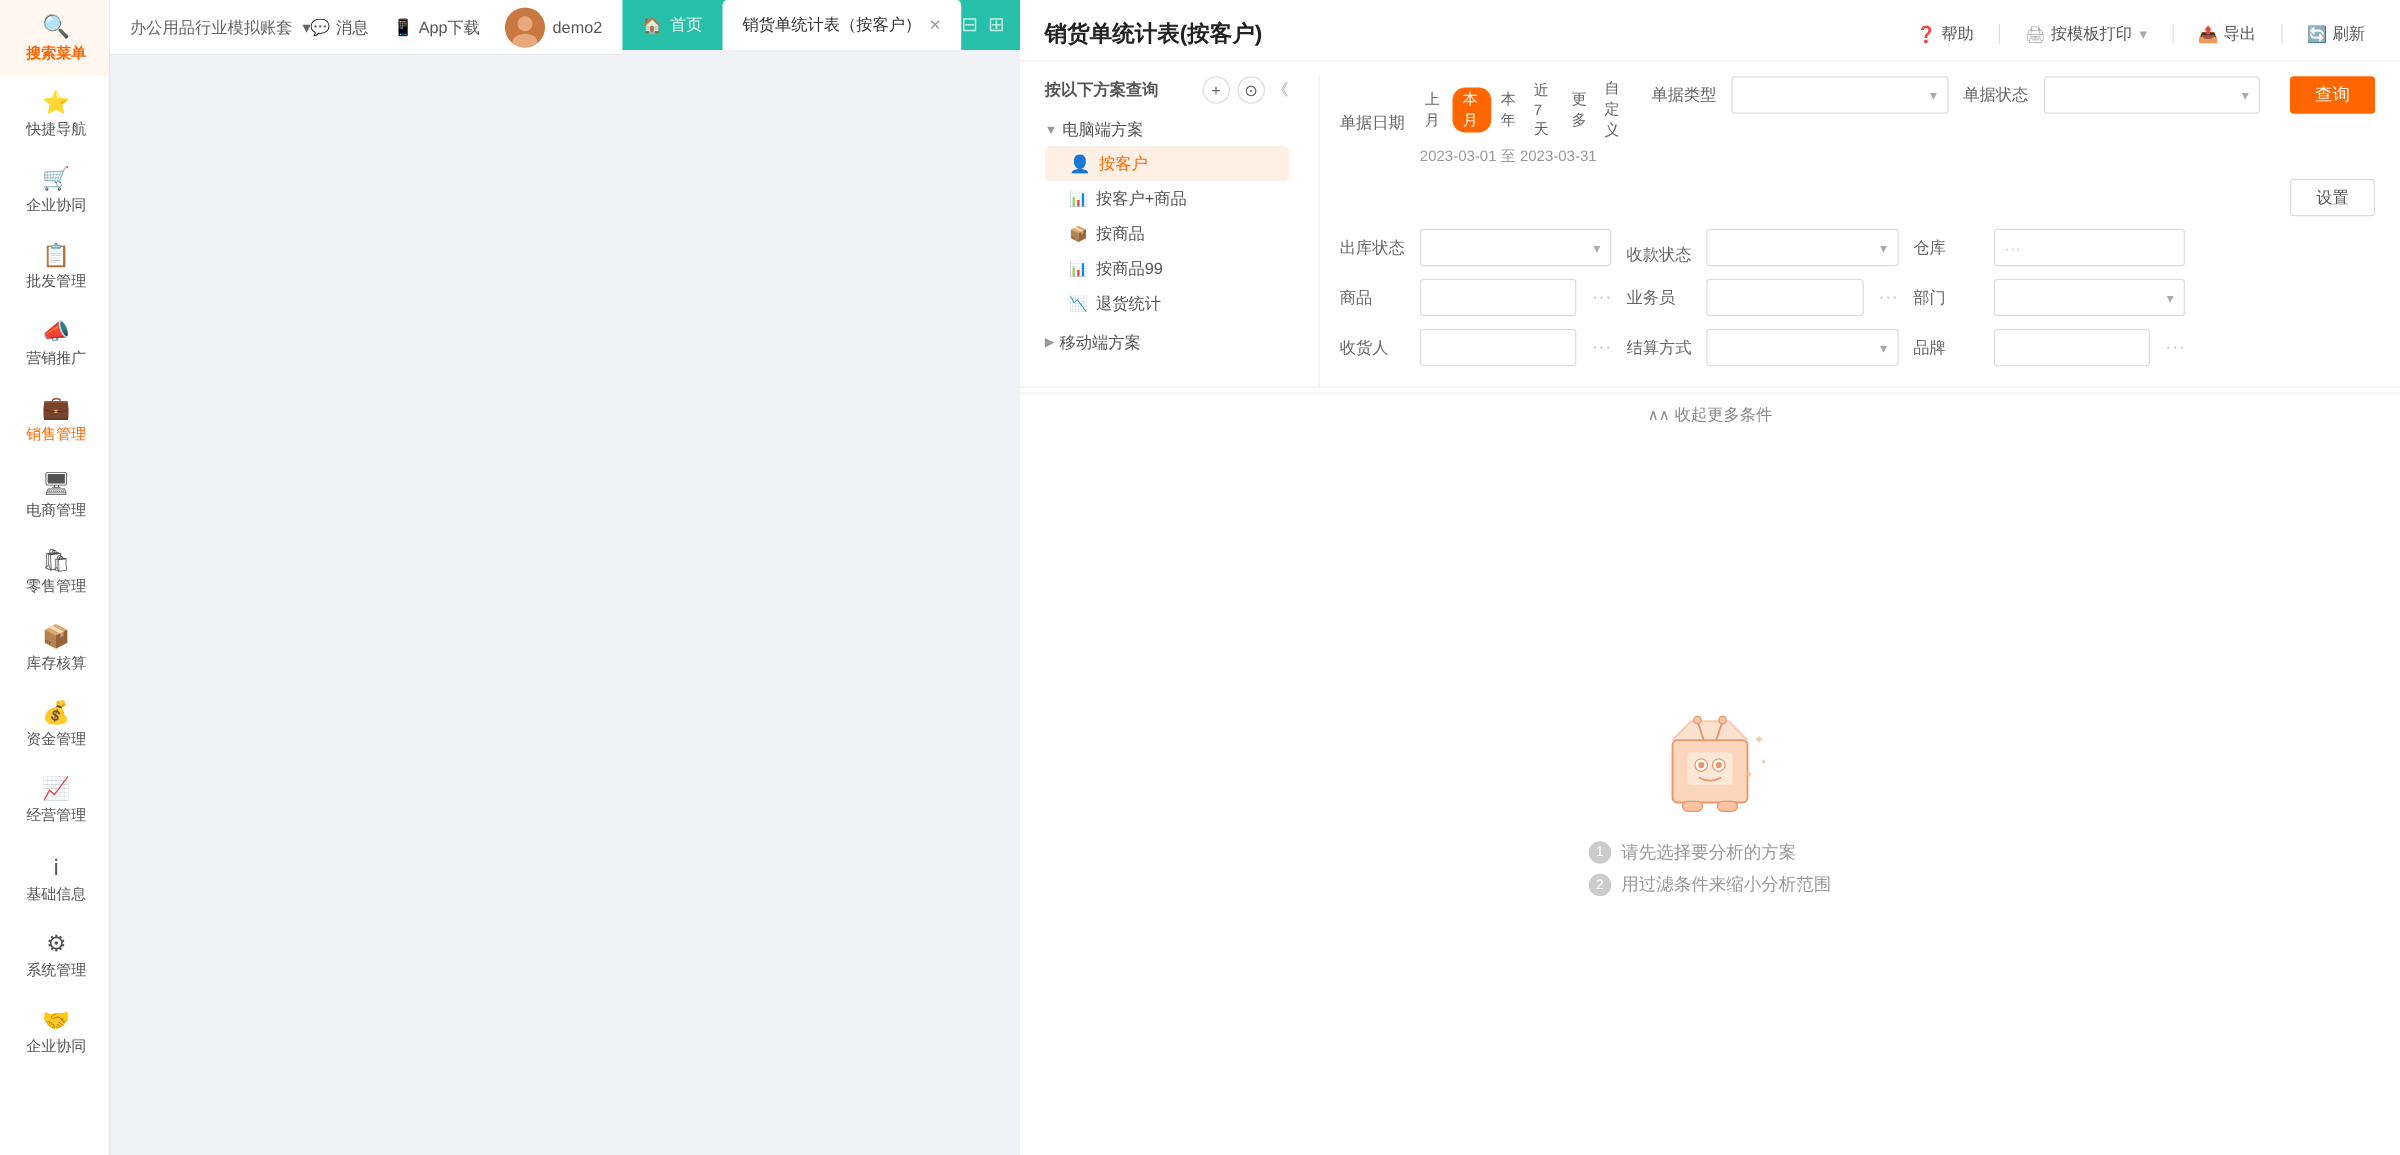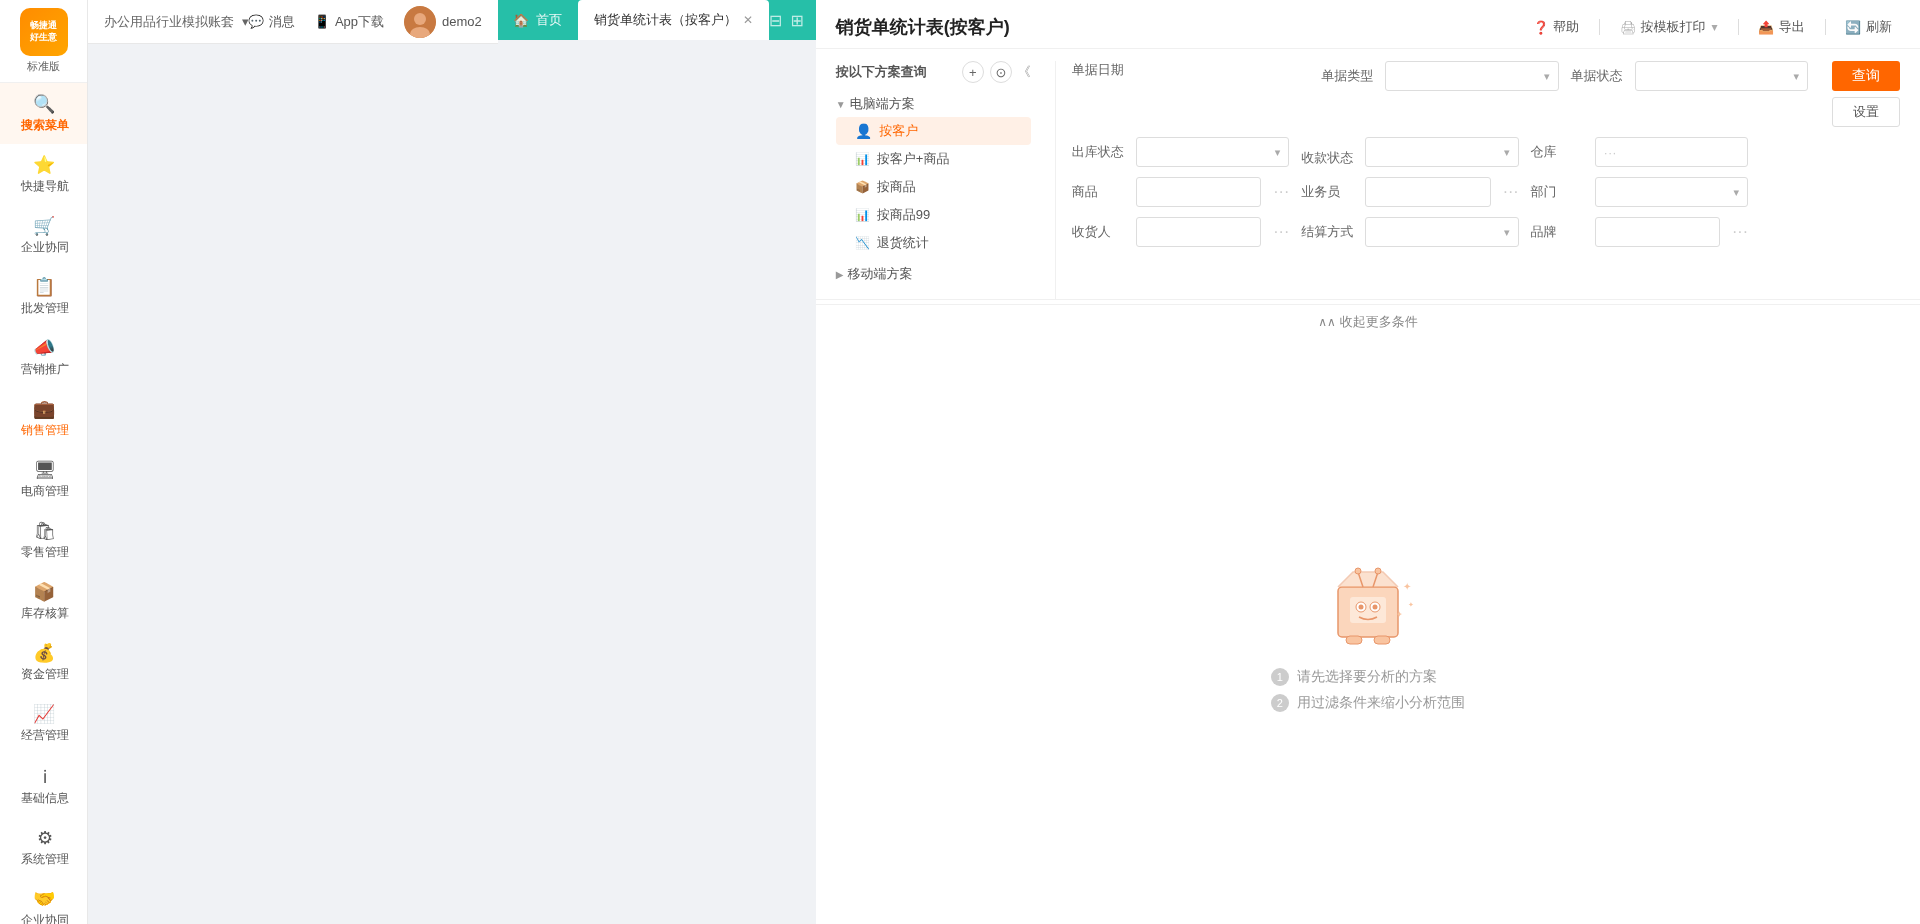--- a/index.html
+++ b/index.html
@@ -77,41 +77,35 @@
 
     
     .empty-state { flex: 1; display: flex; flex-direction: column; align-items: center; justify-content: center; padding: 40px; }
     .empty-icon { width: 120px; height: 100px; margin-bottom: 16px; }
     .empty-tips { display: flex; flex-direction: column; gap: 8px; }
     .empty-tip { display: flex; align-items: center; gap: 8px; font-size: 14px; color: #999; }
     .tip-num { width: 18px; height: 18px; border-radius: 50%; background: #ccc; color: #fff; font-size: 11px; display: flex; align-items: center; justify-content: center; flex-shrink: 0; }
 
     
     .query-btn { background: #f60; color: #fff; border: none; border-radius: 3px; padding: 6px 20px; font-size: 14px; cursor: pointer; font-family: inherit; }
-    .settings-btn { background: #fff; color: #555; border: 1px solid #ddd; border-radius: 3px; padding: 5px 18px; font-size: 13px; cursor: pointer; font-family: inherit; }
+    .settings-btn { background: #fff; color: #555; border: 1px solid #ddd; border-radius: 3px; padding: 5px 18px; font-size: 13px; cursor: pointer; font-family: inherit; margin-top: 46px; }
 
     .btn-group { display: flex; flex-direction: column; gap: 6px; padding-left: 12px; }
 
     .divider { width: 1px; height: 16px; background: #ddd; }
 
     
     ::-webkit-scrollbar { width: 6px; height: 6px; }
     ::-webkit-scrollbar-track { background: #f5f5f5; }
     ::-webkit-scrollbar-thumb { background: #ccc; border-radius: 3px; }
   </style>
 </head>
 <body>
 
 <div class="sidebar">
-  <div class="sidebar-logo">
-    <div class="sidebar-logo-img">
-      <span style="font-size:9px; text-align:center; line-height:1.3;">畅捷通<br>好生意</span>
-    </div>
-    <div class="sidebar-logo-text">标准版</div>
-  </div>
   <div class="sidebar-nav">
     <div class="sidebar-item" style="background:#fff7f0; color:#f60; font-weight:bold;">
       <span class="s-icon">🔍</span>
       <span>搜索菜单</span>
     </div>
     <div class="sidebar-item">
       <span class="s-icon">⭐</span>
       <span>快捷导航</span>
     </div>
     <div class="sidebar-item">
@@ -284,20 +278,31 @@
             <span>移动端方案</span>
           </div>
         </div>
       </div>
 
       <div style="flex:1; padding-left:16px; padding-bottom:8px;">
 
         <div style="display:flex; align-items:flex-start; gap:12px; margin-bottom:10px;">
           <div style="display:flex; align-items:center; flex:1; gap:8px;">
             <span class="filter-label">单据日期</span>
+            <div class="date-filter-wrap">
+              <div class="date-tabs">
+                <span class="date-tab">上月</span>
+                <span class="date-tab active">本月</span>
+                <span class="date-tab">本年</span>
+                <span class="date-tab">近7天</span>
+                <span class="date-tab">更多</span>
+                <span class="date-tab">自定义</span>
+              </div>
+              <div class="date-range">2023-03-01 至 2023-03-31</div>
+            </div>
           </div>
           <div style="display:flex; align-items:center; flex:1; gap:8px;">
             <span class="filter-label">单据类型</span>
             <div class="filter-select-wrap">
               <span class="filter-select-text"></span>
               <span class="select-arrow">▾</span>
             </div>
           </div>
           <div style="display:flex; align-items:center; flex:1; gap:8px;">
             <span class="filter-label">单据状态</span>

